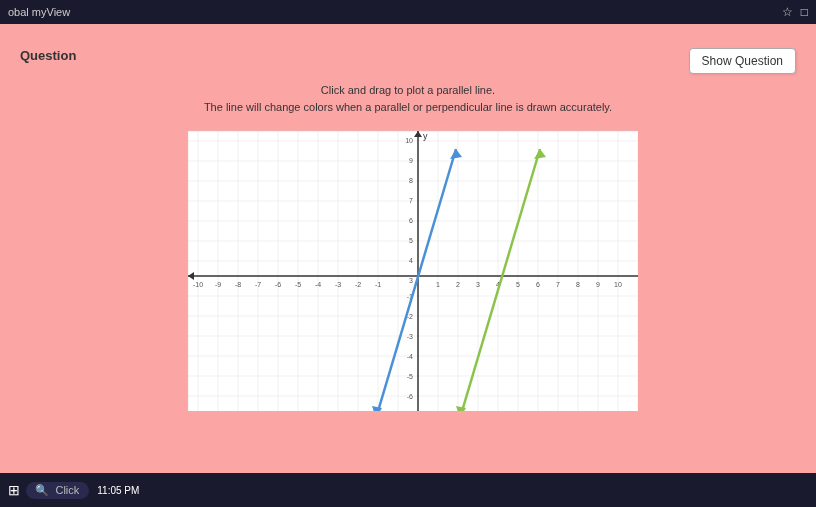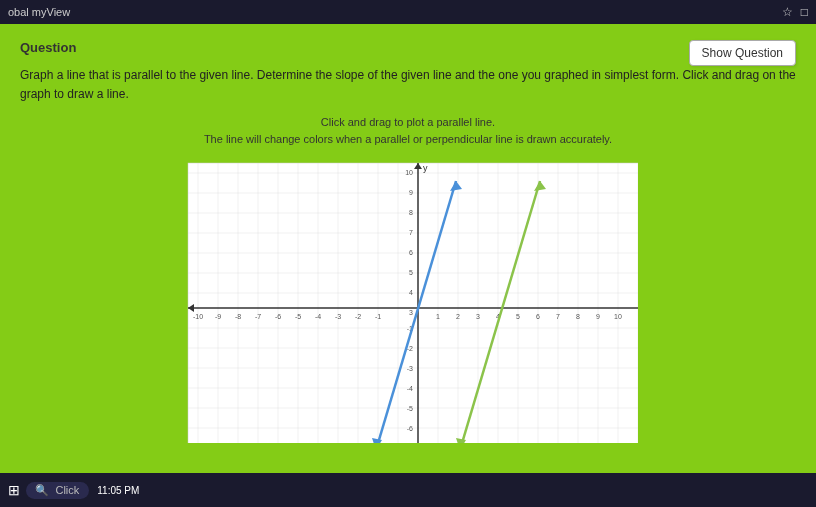--- a/index.html
+++ b/index.html
@@ -73,23 +73,23 @@
       border: none;
       cursor: pointer;
       display: block;
       text-align: center;
       width: 100%;
     }
 
     
     .content {
       flex: 1;
-      padding: 16px 20px;
+      padding: 24px 20px;
       overflow-y: auto;
-      background: #84cc16;
+      background: #fca5a5;
     }
     .question-label {
       font-size: 13px;
       font-weight: bold;
       color: #333;
       margin-bottom: 8px;
     }
     .show-examples-btn {
       float: right;
       background: #fff;
@@ -163,21 +163,20 @@
 </div>
 
 <div class="main-layout">
 
 
   <div class="content">
     <div style="display:flex; justify-content:space-between; align-items:flex-start;">
       <div class="question-label">Question</div>
       <button class="show-examples-btn">Show Question</button>
     </div>
-    <div class="question-text">Graph a line that is parallel to the given line. Determine the slope of the given line and the one you graphed in simplest form. Click and drag on the graph to draw a line.</div>
     <div class="instruction-text">
       <div>Click and drag to plot a parallel line.</div>
       <div>The line will change colors when a parallel or perpendicular line is drawn accurately.</div>
     </div>
 
     <div class="graph-container">
       <svg class="graph-svg" width="460" height="290" viewBox="-10 -10 460 290">
 
         <rect x="0" y="0" width="460" height="290" fill="#fff" stroke="#ccc" stroke-width="0.5"></rect>
 

